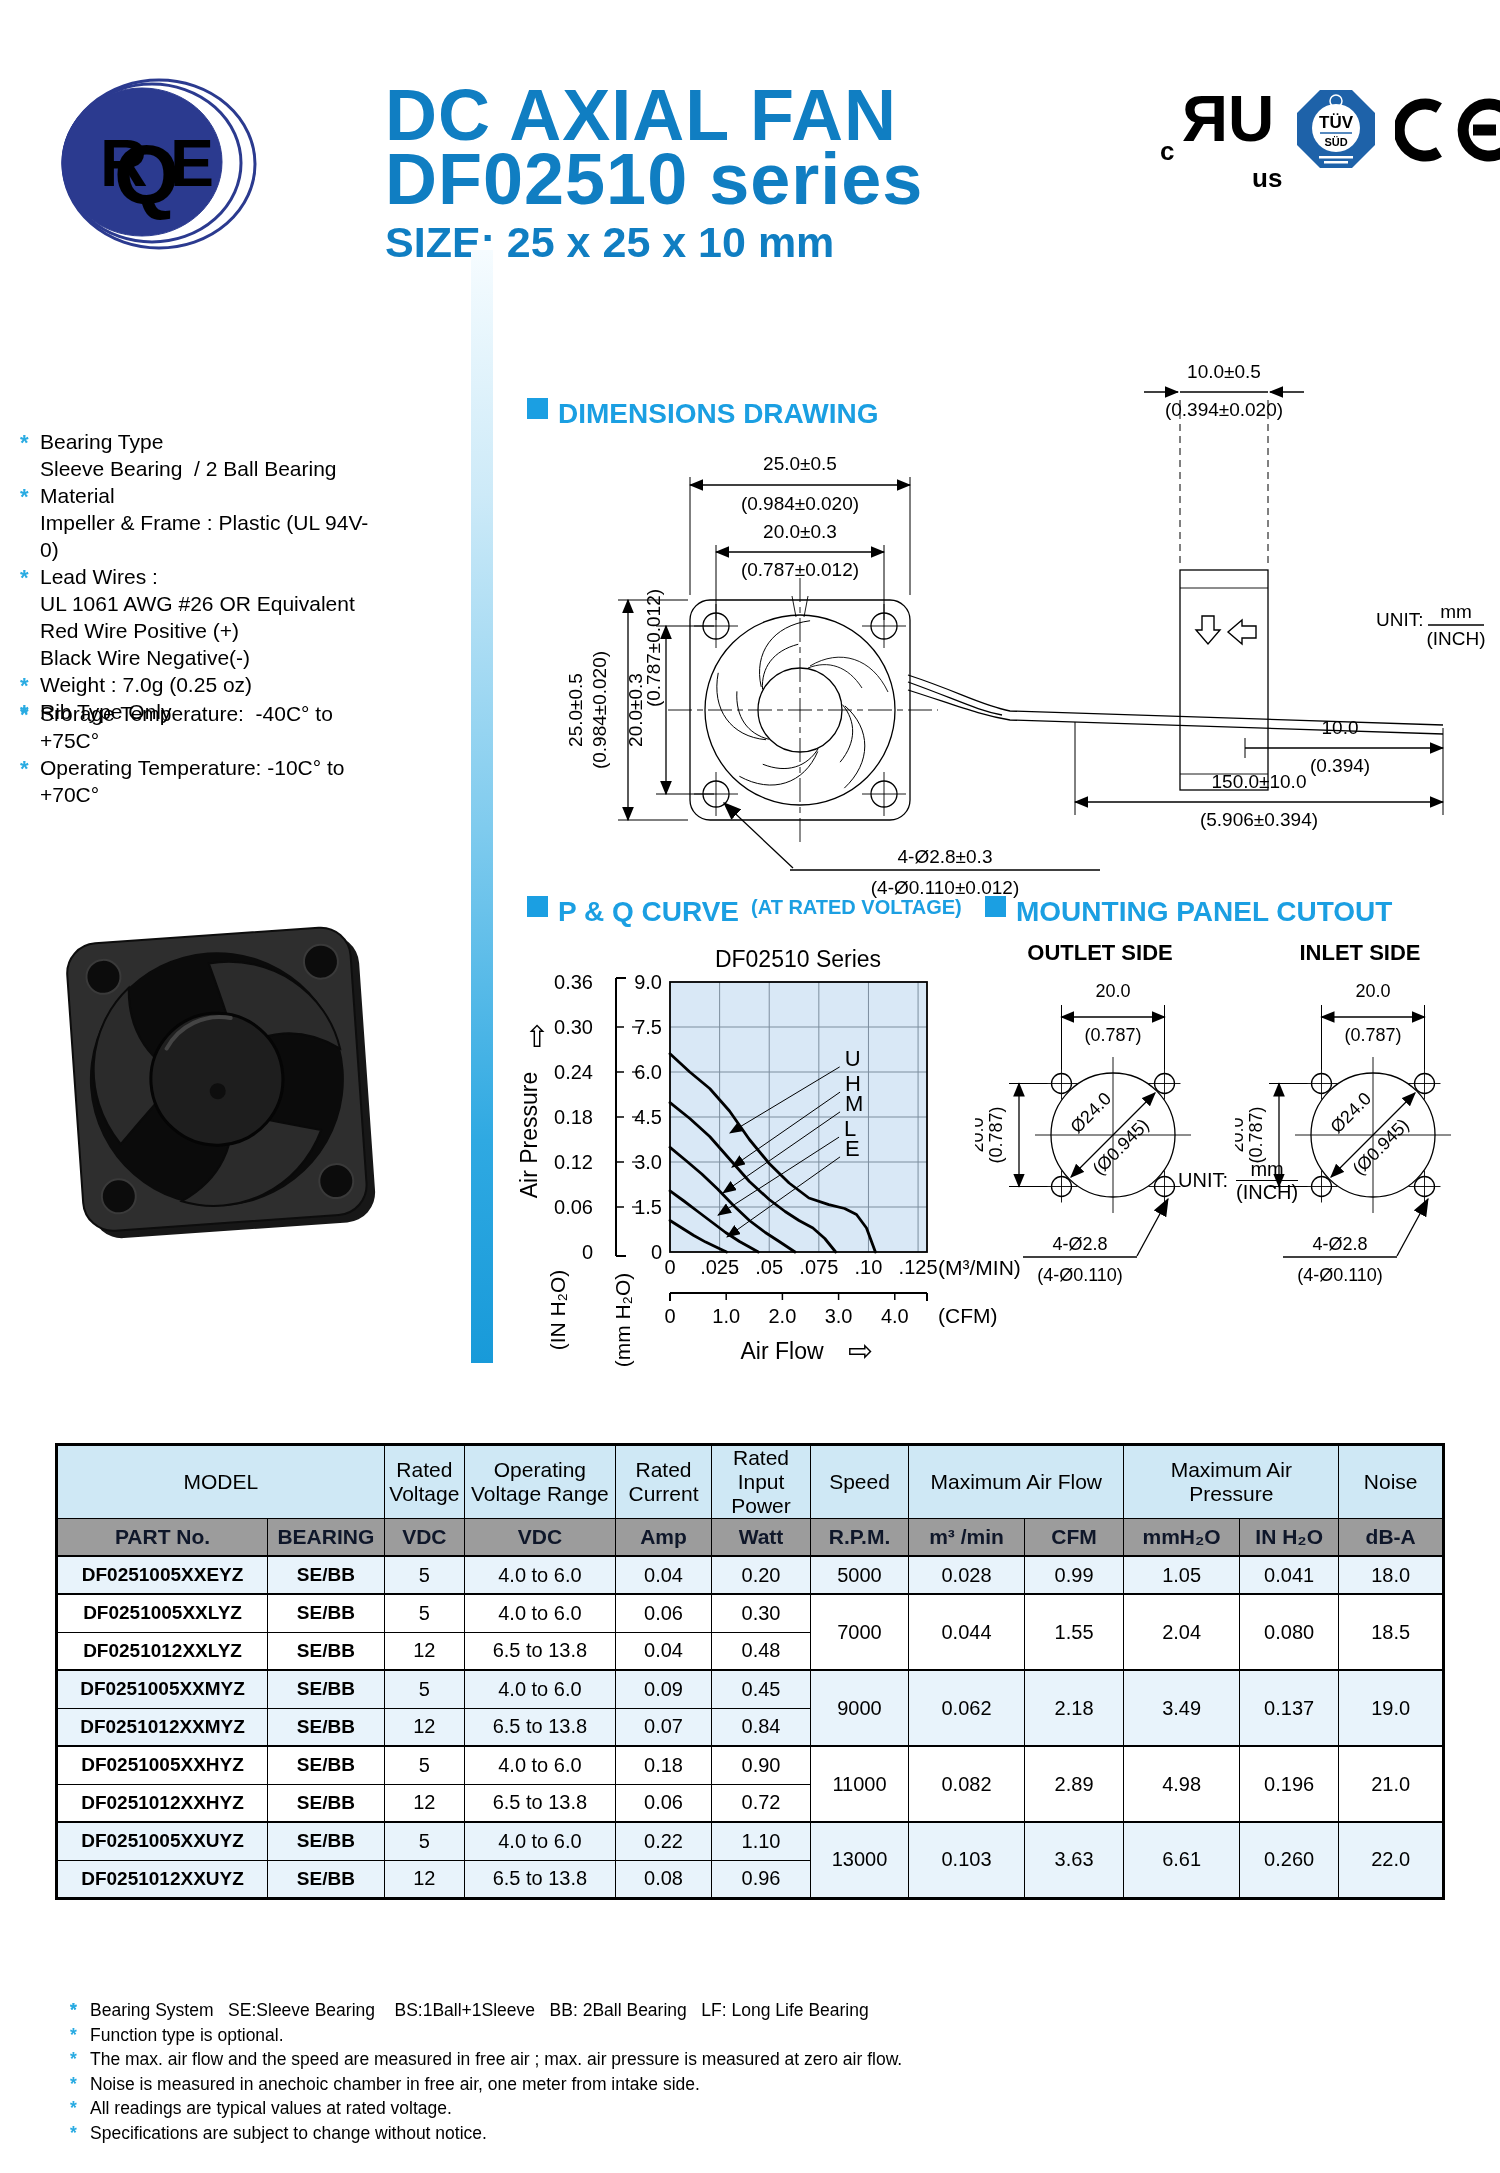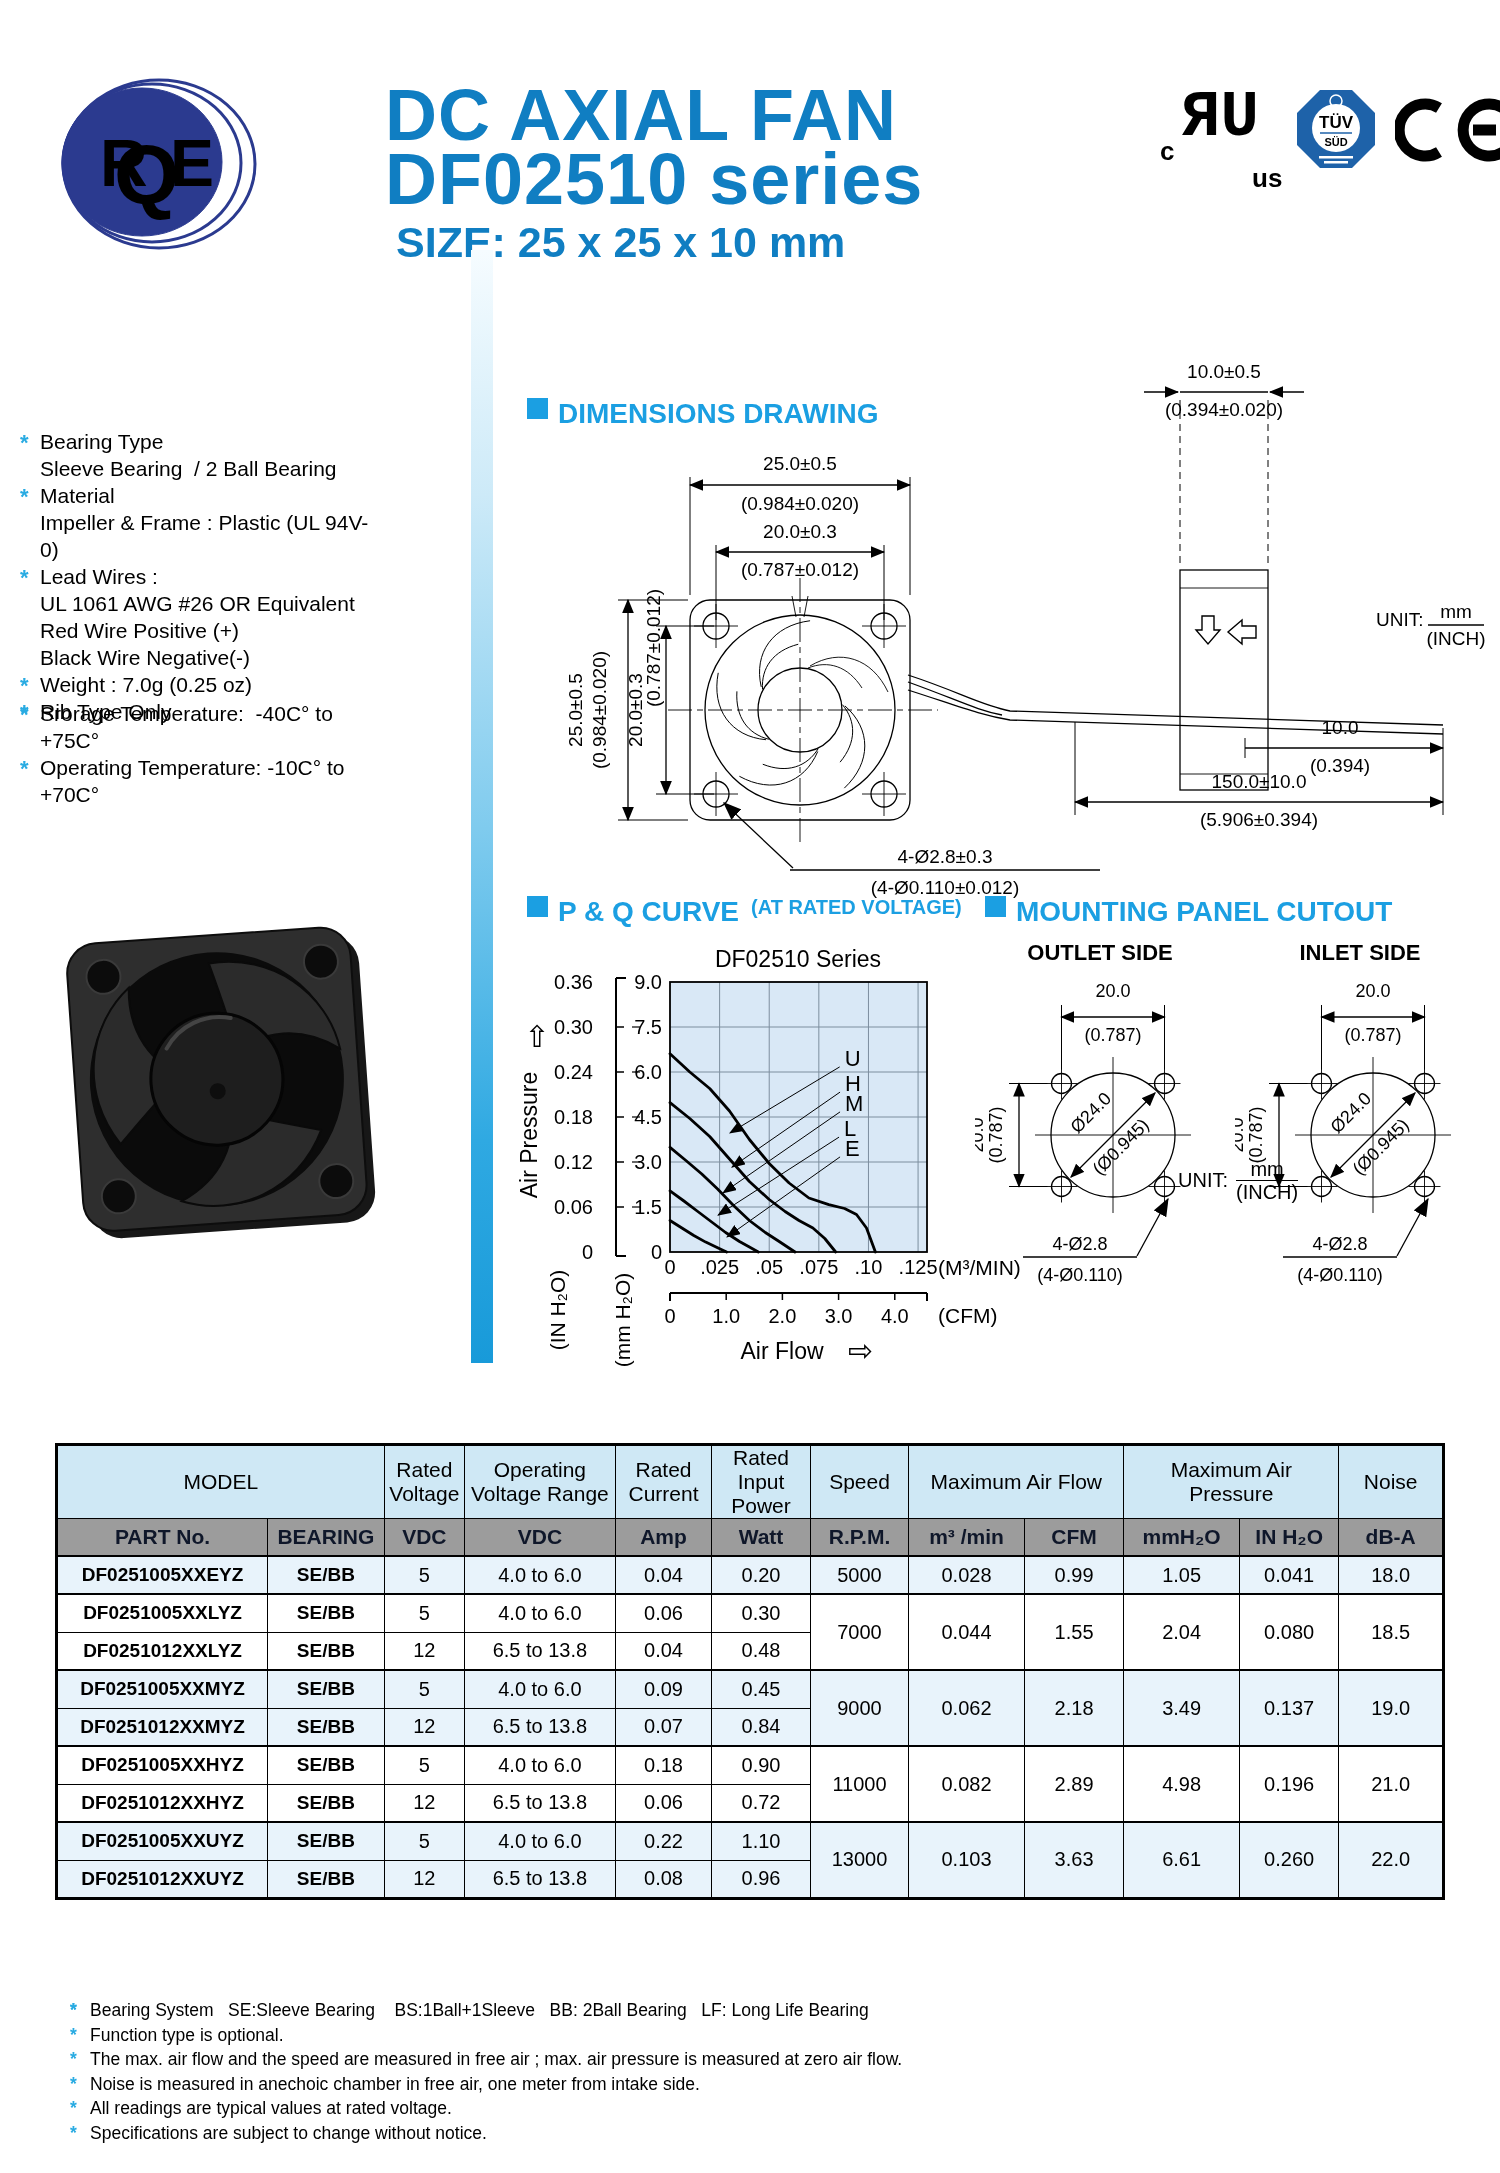--- a/index.html
+++ b/index.html
@@ -41,21 +41,21 @@
   #footnotes li .star{position:absolute;left:2px;top:0;color:var(--star,#29abe2);font-weight:bold;}
   
   svg text{font-family:"Liberation Sans","DejaVu Sans",sans-serif;fill:#000;}
   .dl{stroke:#000;stroke-width:1.3;fill:none;}
   .ext{stroke:#000;stroke-width:1;fill:none;}
   .cl{stroke:#000;stroke-width:0.9;fill:none;}
   .dash{stroke:#000;stroke-width:1;fill:none;stroke-dasharray:7 5;}
   .dtext{font-size:19px;}
   
   .ul-mark{position:relative;width:130px;height:90px;}
-  .ul-ru{position:absolute;left:22px;top:-6px;font-size:64px;font-weight:bold;font-family:Liberation Mono, monospace;}
+  .ul-ru{position:absolute;left:22px;top:-6px;font-size:64px;font-weight:bold;font-family:Liberation Sans, sans-serif;}
   .ul-c{position:absolute;left:0px;top:48px;font-size:26px;font-weight:bold;}
   .ul-us{position:absolute;left:92px;top:48px;font-size:26px;font-weight:bold;margin-top:27px;}
   .sr{position:absolute;width:1px;height:1px;overflow:hidden;clip:rect(0 0 0 0);}
   
   .cut-title{font-weight:bold;font-size:22px;text-align:center;width:250px;}
 </style>
 </head>
 <body>
 
 <div id="page">
@@ -78,21 +78,21 @@
     <ellipse cx="107" cy="94" rx="96" ry="84" fill="none" stroke="#2b3a8f" stroke-width="3"></ellipse>
     <ellipse cx="100" cy="93" rx="89" ry="79" fill="none" stroke="#2b3a8f" stroke-width="3"></ellipse>
     <ellipse cx="90" cy="92" rx="80" ry="74" fill="#2b3a8f" stroke="#2b3a8f"></ellipse>
     <text x="48" y="116" font-family="Liberation Serif, DejaVu Serif, serif" font-size="66" font-weight="bold" fill="#fff">R</text>
     <text x="62" y="134" font-family="Liberation Serif, DejaVu Serif, serif" font-size="84" font-weight="bold" fill="#f5e321">Q</text>
     <text x="118" y="116" font-family="Liberation Serif, DejaVu Serif, serif" font-size="66" font-weight="bold" fill="#fff">E</text>
   </svg>
 
   <div class="abs title" style="left:385px;top:76px">DC AXIAL FAN</div>
   <div class="abs title" style="left:385px;top:140px">DF02510 series</div>
-  <div class="abs size-heading" style="left:396px;top:218px">SIZE: 25 x 25 x 10 mm</div>
+  <div class="abs size-heading" style="left:385px;top:218px">SIZE: 25 x 25 x 10 mm</div>
 
   <div class="abs ul-mark" style="left:1160px;top:88px">
     <span class="ul-c">c</span>
     <span class="ul-ru">ЯU</span>
     <span class="ul-us">us</span>
   </div>
   <svg class="abs" style="left:1295px;top:88px" width="82" height="88" viewBox="0 0 82 88">
     <polygon points="25,2 57,2 80,25 80,57 57,80 25,80 2,57 2,25" fill="#1e62a9"></polygon>
     <circle cx="41" cy="13" r="6" fill="none" stroke="#fff" stroke-width="1.5"></circle>
     <circle cx="41" cy="40" r="24" fill="#fff"></circle>

